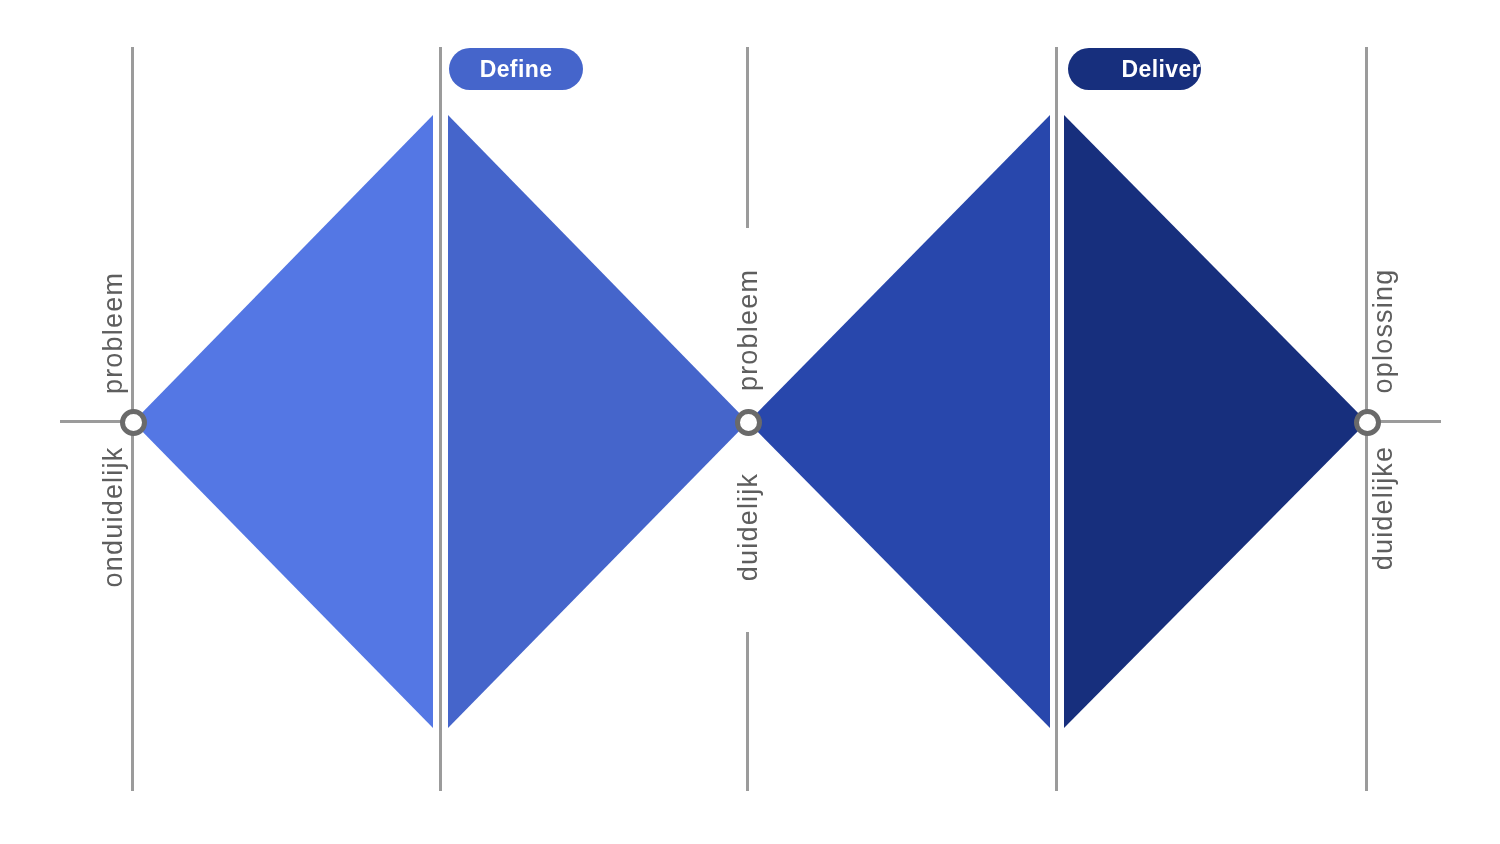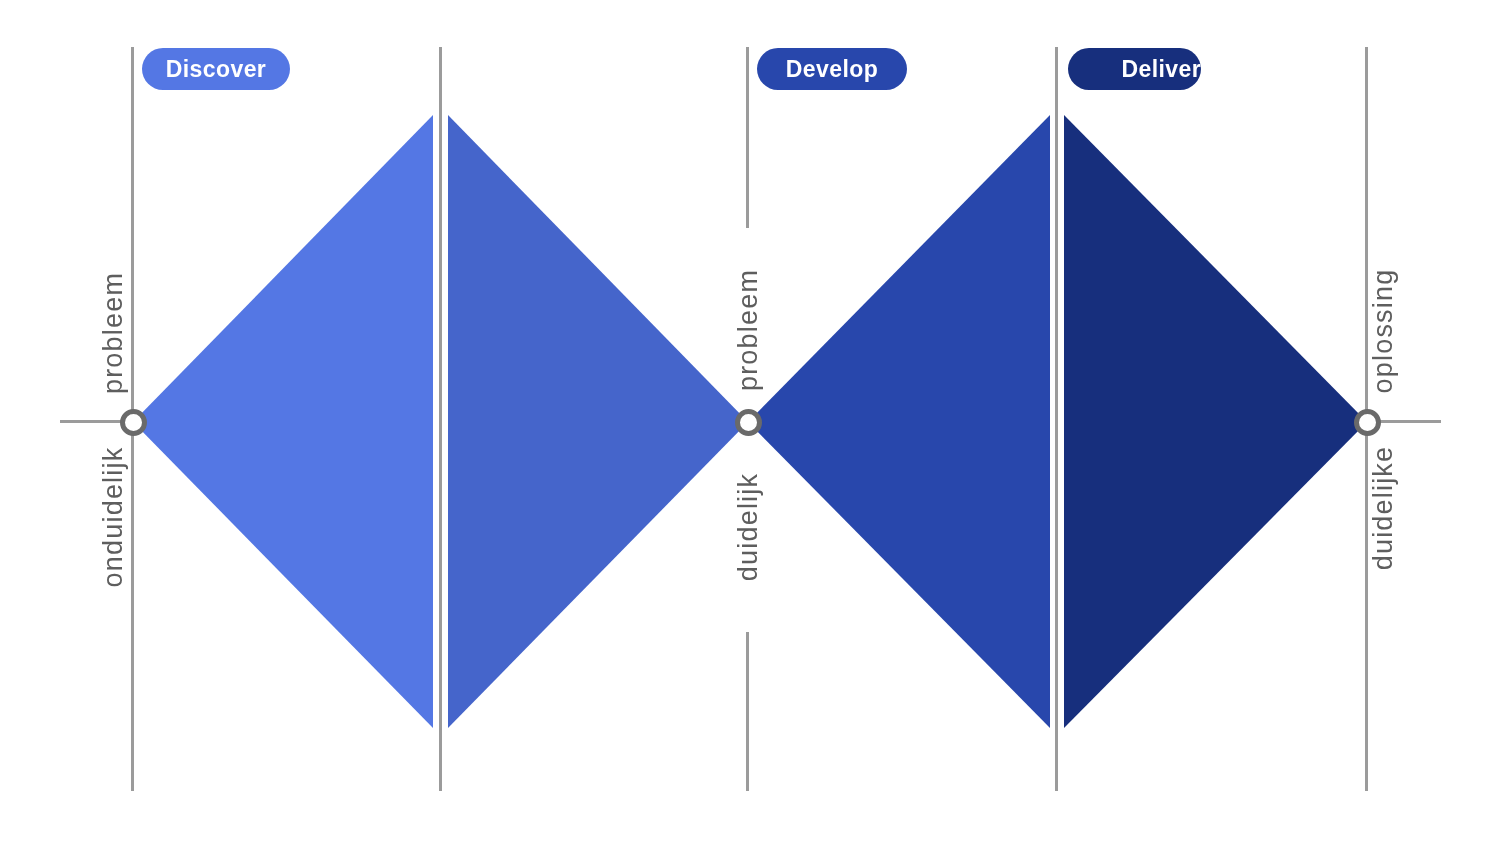--- a/index.html
+++ b/index.html
@@ -77,25 +77,22 @@
   <div class="vline" style="left: 131px; top: 47px; height: 744px; background: rgb(155, 155, 155);"></div>
   <div class="vline" style="left: 439px; top: 47px; height: 744px; background: rgb(155, 155, 155);"></div>
   <div class="vline" style="left: 746px; top: 47px; height: 181px; background: rgb(155, 155, 155);"></div>
   <div class="vline" style="left: 746px; top: 632px; height: 159px; background: rgb(155, 155, 155);"></div>
   <div class="vline" style="left: 1055px; top: 47px; height: 744px; background: rgb(155, 155, 155);"></div>
   <div class="vline" style="left: 1365px; top: 47px; height: 744px; background: rgb(155, 155, 155);"></div>
 
   <div class="hline" style="left: 60px; top: 420px; width: 74px; background: rgb(155, 155, 155);"></div>
   <div class="hline" style="left: 1367px; top: 420px; width: 74px; background: rgb(155, 155, 155);"></div>
 
-  <div class="pill" style="left: 142px; width: 148px; background: rgb(84, 119, 228); color: rgb(255, 255, 255);">
-    <span>Discover</span>
-  </div>
-  <div class="pill" style="left: 757px; width: 150px; background: rgb(40, 71, 172); color: rgb(255, 255, 255);">
-    <span>Develop</span>
+  <div class="pill" style="left: 449px; width: 134px; background: rgb(69, 101, 203); color: rgb(255, 255, 255);">
+    <span>Define</span>
   </div>
   <div class="pill" style="left: 1068px; width: 133px; background: rgb(23, 47, 125); color: rgb(255, 255, 255); justify-content: flex-end;">
     <span>Deliver</span>
   </div>
 
   <span class="vword" style="left: 113px; top: 333px; color: rgb(94, 94, 94);">probleem</span>
   <span class="vword" style="left: 113px; top: 517px; color: rgb(94, 94, 94);">onduidelijk</span>
 
   <span class="vword" style="left: 748px; top: 330px; color: rgb(94, 94, 94);">probleem</span>
   <span class="vword" style="left: 748px; top: 527px; color: rgb(94, 94, 94);">duidelijk</span>

